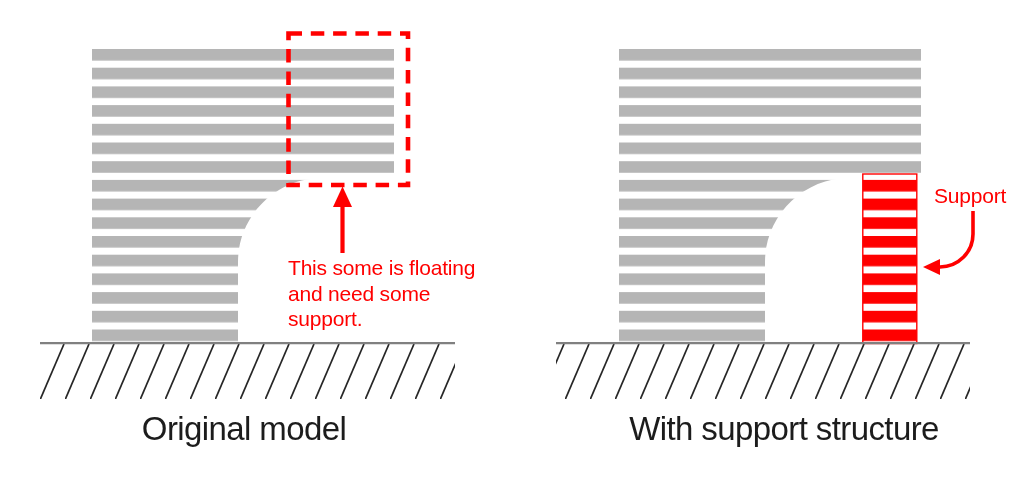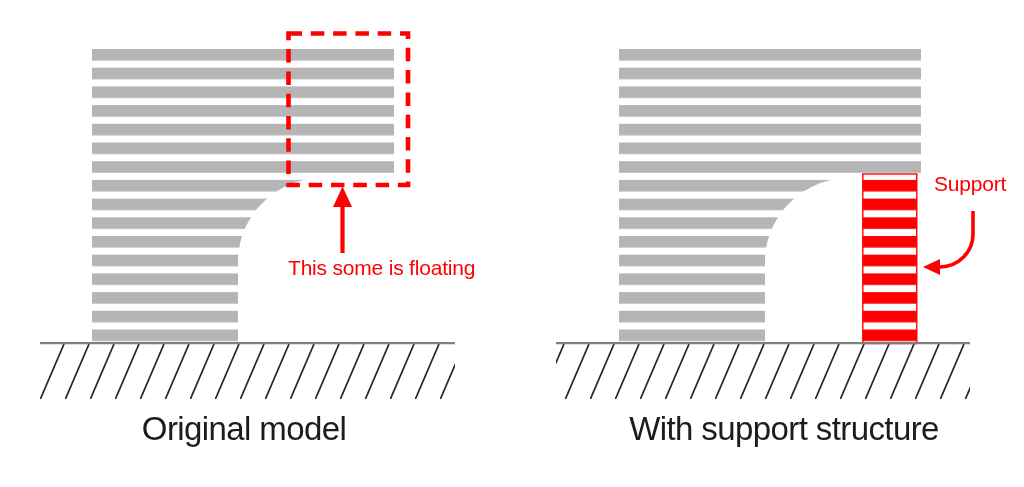--- a/index.html
+++ b/index.html
@@ -24,21 +24,21 @@
     color: #ff0000;
     font-size: 21px;
     line-height: 25.5px;
     letter-spacing: -0.2px;
     white-space: nowrap;
   }
   .floating-note span { display: block; }
   .support-label {
     position: absolute;
     left: 934px;
-    top: 171px;
+    top: 183px;
     color: #ff0000;
     font-size: 21px;
     line-height: 25px;
     letter-spacing: -0.2px;
     white-space: nowrap;
   }
   .caption {
     position: absolute;
     top: 410px;
     transform: translateX(-50%);
@@ -90,20 +90,22 @@
     <line x1="556" y1="343.2" x2="970" y2="343.2" stroke="#808080" stroke-width="2.2"></line>
 
     <g>
       <path d="M 973,211 V 234 A 33,33 0 0 1 940,267 H 939" fill="none" stroke="#ff0000" stroke-width="3.6"></path>
       <polygon points="923,267 940,259 940,275" fill="#ff0000"></polygon>
     </g>
   </svg>
 
   <div class="floating-note">
     <span>This some is floating</span>
+    <span>and need some</span>
+    <span>support.</span>
   </div>
 
   <div class="support-label">Support</div>
 
   <div class="caption caption-left">Original model</div>
   <div class="caption caption-right">With support structure</div>
 
 </div>
 
 </body></html>

